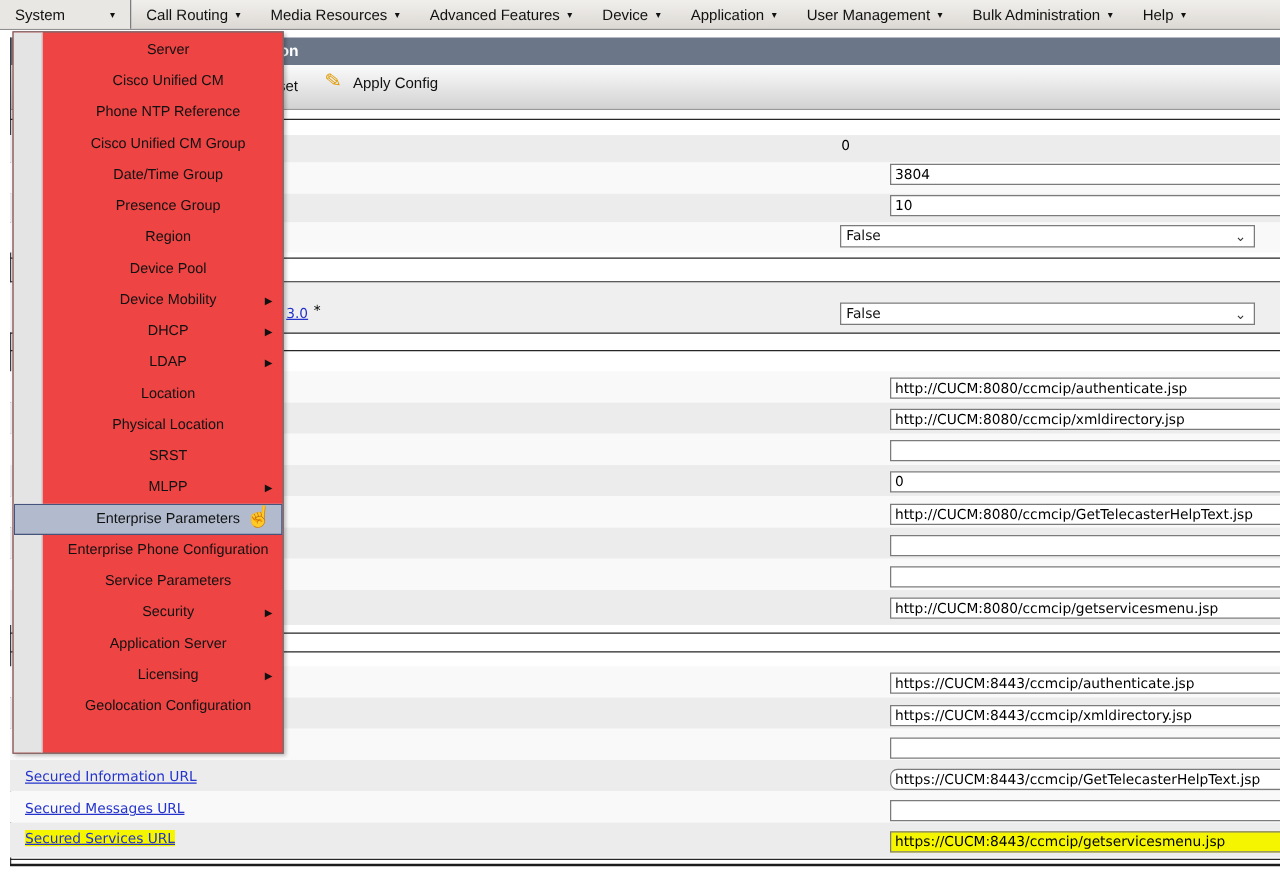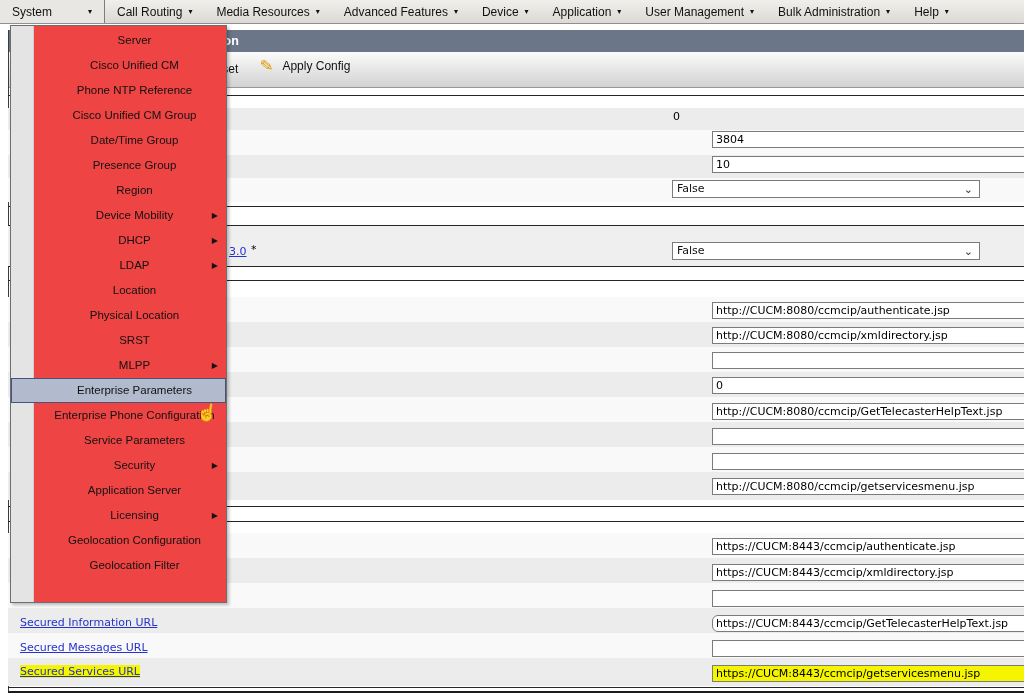--- a/index.html
+++ b/index.html
@@ -24,21 +24,21 @@
   .pencil-icon{color:#e09a00;font-size:16px;line-height:1;transform:rotate(-6deg);}
   .vline-left{left:8px;top:30px;width:1px;height:662px;background:#3c3c3c;}
 
   
   .row{left:8px;width:1016px;}
   .hline{left:8px;width:1016px;height:1px;background:#262626;}
   .hline2{left:8px;width:1016px;height:2px;background:#1c1c1c;}
   .fld{position:absolute;left:712px;width:334px;height:17px;border:1px solid #7b7b7b;background:#fff;
        font:11px "DejaVu Sans",sans-serif;padding:1px 3px;box-sizing:border-box;color:#000;}
   .fld.yellow{background:#f5f500;}
-  .sel{position:absolute;left:672px;width:308px;height:18px;border:1px solid #7b7b7b;background:#fff;
+  .sel{position:absolute;left:672px;width:332px;height:18px;border:1px solid #7b7b7b;background:#fff;
        font:11px "DejaVu Sans",sans-serif;line-height:16px;padding-left:4px;box-sizing:border-box;}
   .sel .chev{position:absolute;right:6px;top:1px;font-size:11px;color:#333;}
   .plainval{position:absolute;left:673px;font:11px "DejaVu Sans",sans-serif;color:#000;}
   .lnk{font:11px "DejaVu Sans",sans-serif;color:#2433cc;text-decoration:underline;cursor:pointer;}
   .lnk.yellow{background:#f5f500;}
   .param-star{font:11px "DejaVu Sans",sans-serif;color:#000;vertical-align:2px;}
   .leftlabel{position:absolute;left:20px;}
 
   
   .dropdown{left:10px;top:25px;width:217px;height:578px;background:#ef4444;border:1px solid #6e6e6e;
@@ -203,20 +203,23 @@
     <div class="dd-item">
       <span>Date/Time Group</span>
     </div>
     <div class="dd-item">
       <span>Presence Group</span>
     </div>
     <div class="dd-item">
       <span>Region</span>
     </div>
     <div class="dd-item">
+      <span>Device Pool</span>
+    </div>
+    <div class="dd-item">
       <span>Device Mobility</span>
       <span class="dd-arrow">▶</span>
     </div>
     <div class="dd-item">
       <span>DHCP</span>
       <span class="dd-arrow">▶</span>
     </div>
     <div class="dd-item">
       <span>LDAP</span>
       <span class="dd-arrow">▶</span>
@@ -250,18 +253,15 @@
     <div class="dd-item">
       <span>Application Server</span>
     </div>
     <div class="dd-item">
       <span>Licensing</span>
       <span class="dd-arrow">▶</span>
     </div>
     <div class="dd-item">
       <span>Geolocation Configuration</span>
     </div>
-    <div class="dd-item">
-      <span>Geolocation Filter</span>
-    </div>
   </div>
   <span class="hand-cursor">☝</span>
 </div>
 
 </body></html>

